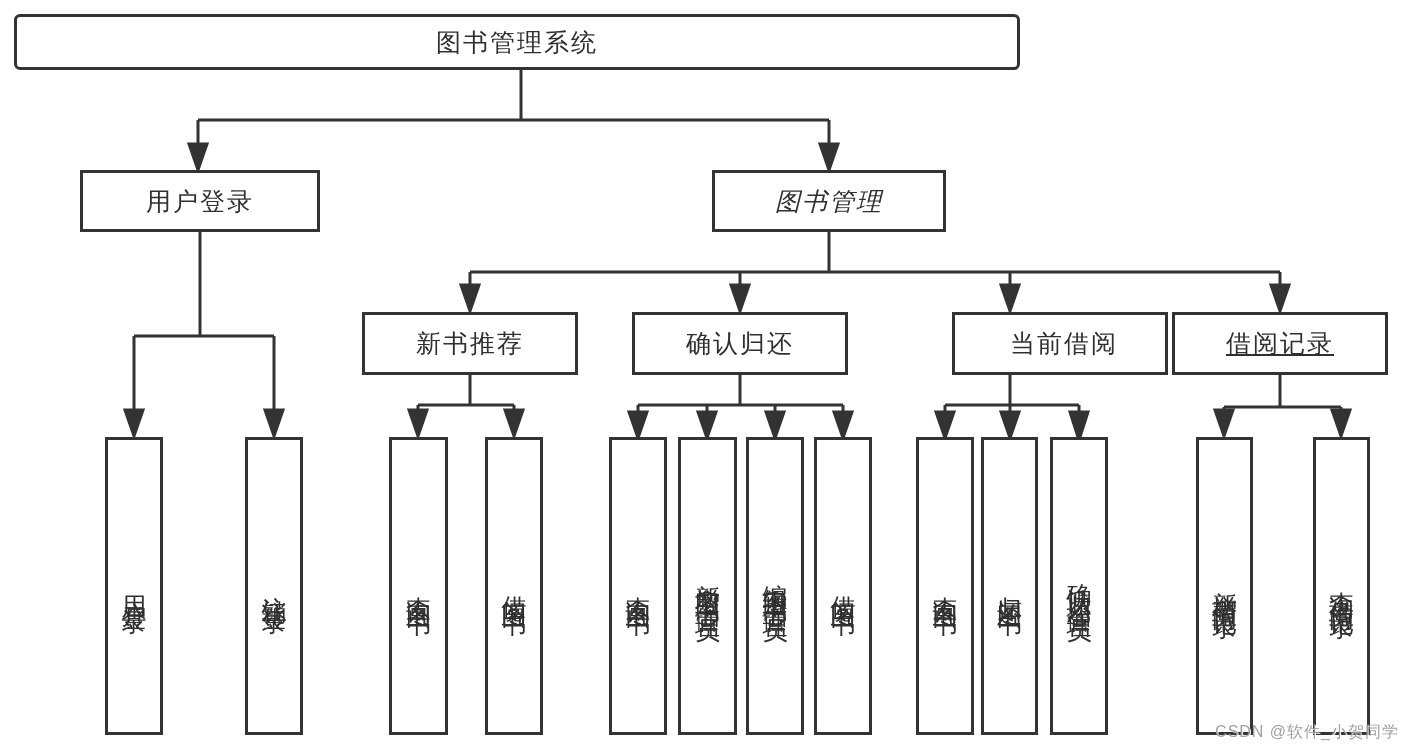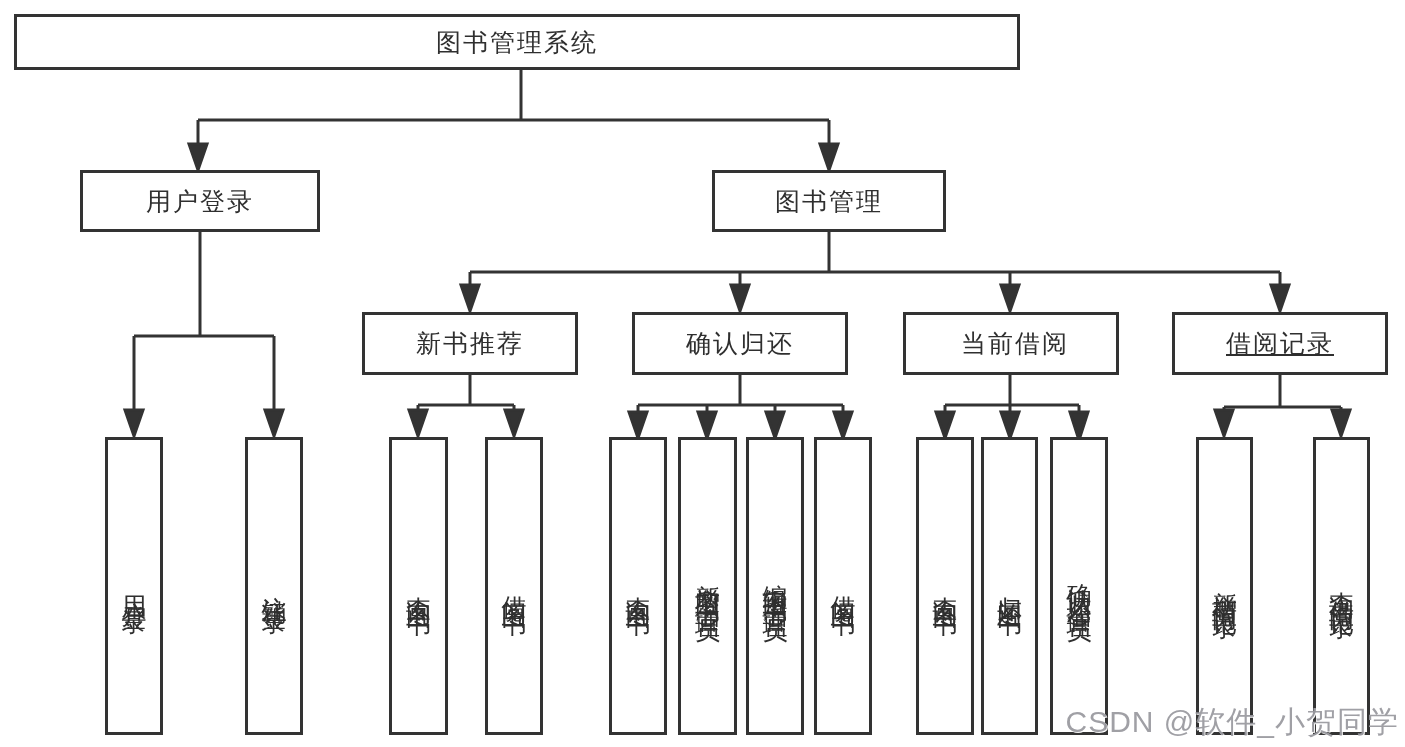--- a/index.html
+++ b/index.html
@@ -27,27 +27,27 @@
     border: 3px solid #333333;
     background: #ffffff;
     display: flex;
     align-items: center;
     justify-content: center;
     color: #2f2f2f;
     font-size: 25px;
     letter-spacing: 2px;
     white-space: nowrap;
   }
-  .node.root  { left: 14px;  top: 14px;  width: 1006px; height: 56px; }
+  .node.root  { left: 14px;  top: 14px;  width: 1006px; height: 56px; border-radius: 6px; }
   .node.lv1a  { left: 80px;  top: 170px; width: 240px;  height: 62px; }
-  .node.lv1b  { left: 712px; top: 170px; width: 234px;  height: 62px; }
+  .node.lv1b  { left: 712px; top: 170px; width: 234px;  height: 62px; font-style: italic; }
   .node.lv2   { top: 312px;  width: 216px; height: 63px; }
   .node.lv2a  { left: 362px; }
   .node.lv2b  { left: 632px; }
-  .node.lv2c  { left: 903px; padding-left: 8px; }
+  .node.lv2c  { left: 952px; padding-left: 8px; }
   .node.lv2d  { left: 1172px; text-decoration: underline; }
   .leaf {
     position: absolute;
     box-sizing: border-box;
     border: 3px solid #333333;
     background: #ffffff;
     top: 437px;
     height: 298px;
     display: flex;
     align-items: center;
@@ -69,21 +69,21 @@
   .leaf.p8  { left: 814px;  width: 58px; }
   .leaf.p9  { left: 916px;  width: 58px; }
   .leaf.p10 { left: 981px;  width: 57px; }
   .leaf.p11 { left: 1050px; width: 58px; }
   .leaf.p12 { left: 1196px; width: 57px; }
   .leaf.p13 { left: 1313px; width: 57px; }
   .watermark {
     position: absolute;
     right: 6px;
     bottom: 4px;
-    font-size: 30px;
+    font-size: 16px;
     color: #9b9ba1;
     letter-spacing: 1px;
     opacity: 0.95;
     text-shadow: 1px 1px 0 #ffffff;
     white-space: nowrap;
   }
 </style>
 </head>
 <body>
 

